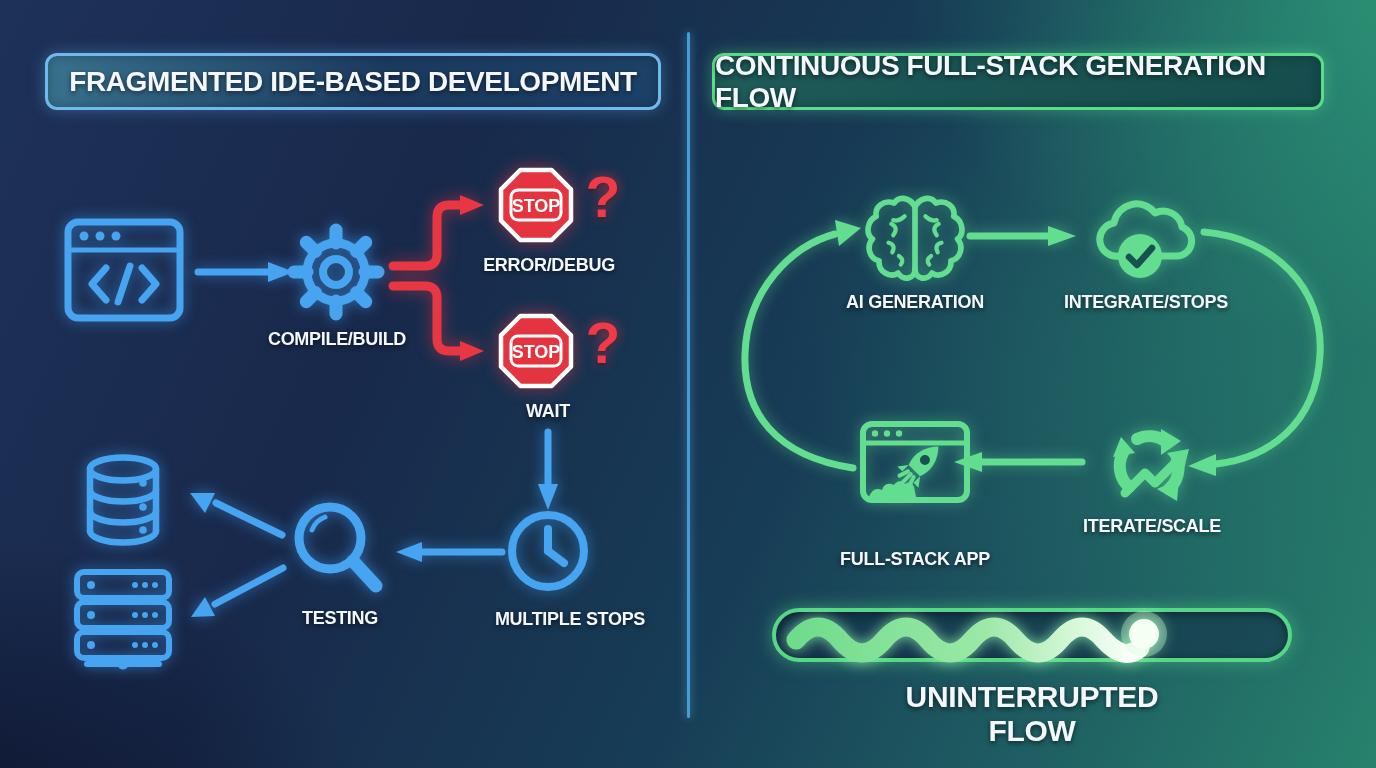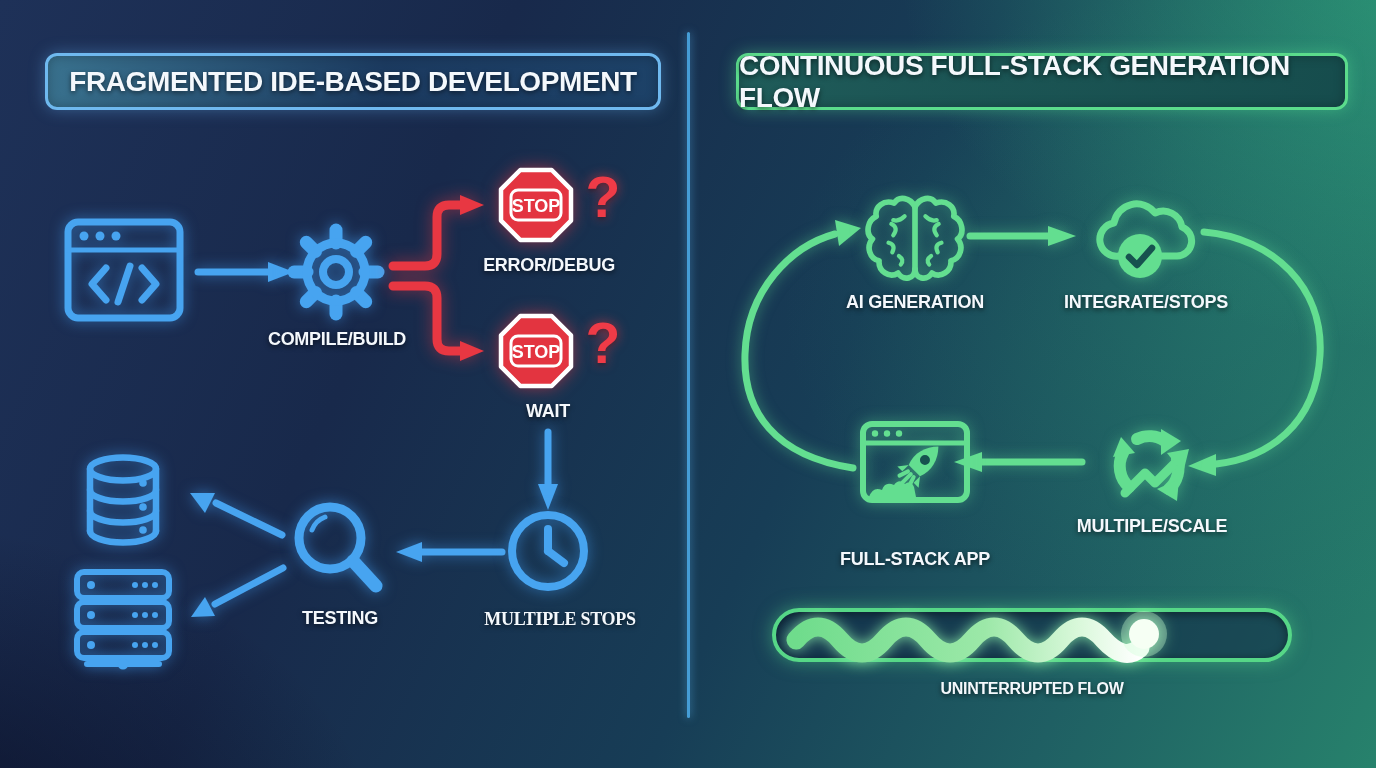--- a/index.html
+++ b/index.html
@@ -14,35 +14,35 @@
   }
   .abs{position:absolute;}
   .divider{left:687px;top:32px;width:3px;height:686px;background:#459dd6;border-radius:2px;
     box-shadow:0 0 8px rgba(90,180,240,.7);}
   .title-box{height:51px;border-radius:12px;display:flex;align-items:center;justify-content:center;
     font-weight:bold;font-size:28px;letter-spacing:-.4px;color:#f4f8fc;
     text-shadow:0 2px 5px rgba(0,0,0,.55);}
   .t-left{left:45px;top:53px;width:610px;border:3px solid #6fb9ef;
     background:linear-gradient(95deg,rgba(62,125,152,.85),rgba(28,61,99,.85) 55%,rgba(30,70,110,.8));
     box-shadow:0 0 16px rgba(110,190,255,.35), inset 0 0 12px rgba(0,0,0,.25);}
-  .t-right{left:736px;top:53px;width:606px;border:3px solid #5bdc8c;
+  .t-right{left:712px;top:53px;width:606px;border:3px solid #5bdc8c;
     background:linear-gradient(95deg,rgba(32,96,90,.9),rgba(20,70,73,.9));
     box-shadow:0 0 16px rgba(90,230,150,.4), inset 0 0 12px rgba(0,0,0,.25);}
   .lbl{position:absolute;text-align:center;font-weight:bold;font-size:18px;letter-spacing:-.3px;
     color:#f4f8fc;text-shadow:0 2px 5px rgba(0,0,0,.6);}
   .lbl-compile{left:227px;top:329px;width:220px;}
   .lbl-error{left:439px;top:255px;width:220px;}
   .lbl-wait{left:438px;top:401px;width:220px;}
-  .lbl-multi{left:430px;top:609px;width:260px;font-family:Liberation Serif, serif;}
+  .lbl-multi{left:440px;top:609px;width:260px;}
   .lbl-testing{left:230px;top:608px;width:220px;}
   .lbl-ai{left:795px;top:292px;width:240px;}
   .lbl-integrate{left:1014px;top:292px;width:264px;}
   .lbl-iterate{left:1032px;top:516px;width:240px;}
   .lbl-fullstack{left:795px;top:516px;width:240px;margin-top:33px;}
-  .lbl-flow{left:882px;top:680px;width:300px;font-size:16px;}
+  .lbl-flow{left:882px;top:680px;width:300px;font-size:30px;}
   .qmark{position:absolute;width:44px;text-align:center;font-size:57px;font-weight:bold;color:#ef3b47;
     text-shadow:0 0 12px rgba(240,60,70,.65),0 2px 4px rgba(0,0,0,.4);}
   .q1{left:581px;top:164px;} .q2{left:581px;top:310px;}
   .blue-glow{filter:drop-shadow(0 0 7px rgba(70,165,255,.55));}
   .green-glow{filter:drop-shadow(0 0 7px rgba(96,224,150,.5));}
   .red-glow{filter:drop-shadow(0 0 8px rgba(235,55,66,.55));}
   .progress{left:772px;top:608px;width:520px;height:54px;border:4px solid #56d787;border-radius:29px;
     background:rgba(18,42,70,.55);box-sizing:border-box;
     box-shadow:0 0 18px rgba(86,215,135,.5), inset 0 2px 10px rgba(0,0,0,.45);}
   svg{display:block;overflow:visible;}
@@ -249,21 +249,21 @@
         <path d="M72,44 A28,28 0 0 1 64,74"></path>
       </g>
       <g fill="#63de90">
         <polygon points="8,42 30,38 16,22"></polygon>
         <polygon points="56,14 76,26 56,40"></polygon>
         <polygon points="74,64 72,86 52,74"></polygon>
       </g>
       <polyline points="20,78 40,58 50,68 70,48" fill="none" stroke="#63de90" stroke-width="9" stroke-linecap="round" stroke-linejoin="round"></polyline>
       <polygon points="62,38 84,34 78,58" fill="#63de90"></polygon>
     </svg>
-    <div class="lbl lbl-iterate">MULTIPLE/SCALE</div>
+    <div class="lbl lbl-iterate">ITERATE/SCALE</div>
 
     <svg class="abs green-glow" style="left:952px;top:448px" width="132" height="28" viewBox="0 0 132 28">
       <line x1="130" y1="14" x2="30" y2="14" stroke="#63de90" stroke-width="7" stroke-linecap="round"></line>
       <polygon points="30,4 30,24 2,14" fill="#63de90"></polygon>
     </svg>
 
     <svg class="abs green-glow" style="left:860px;top:421px" width="110" height="82" viewBox="0 0 110 82">
       <rect x="3" y="3" width="104" height="76" rx="9" fill="none" stroke="#63de90" stroke-width="6"></rect>
       <line x1="3" y1="22" x2="107" y2="22" stroke="#63de90" stroke-width="5"></line>
       <g fill="#63de90">

